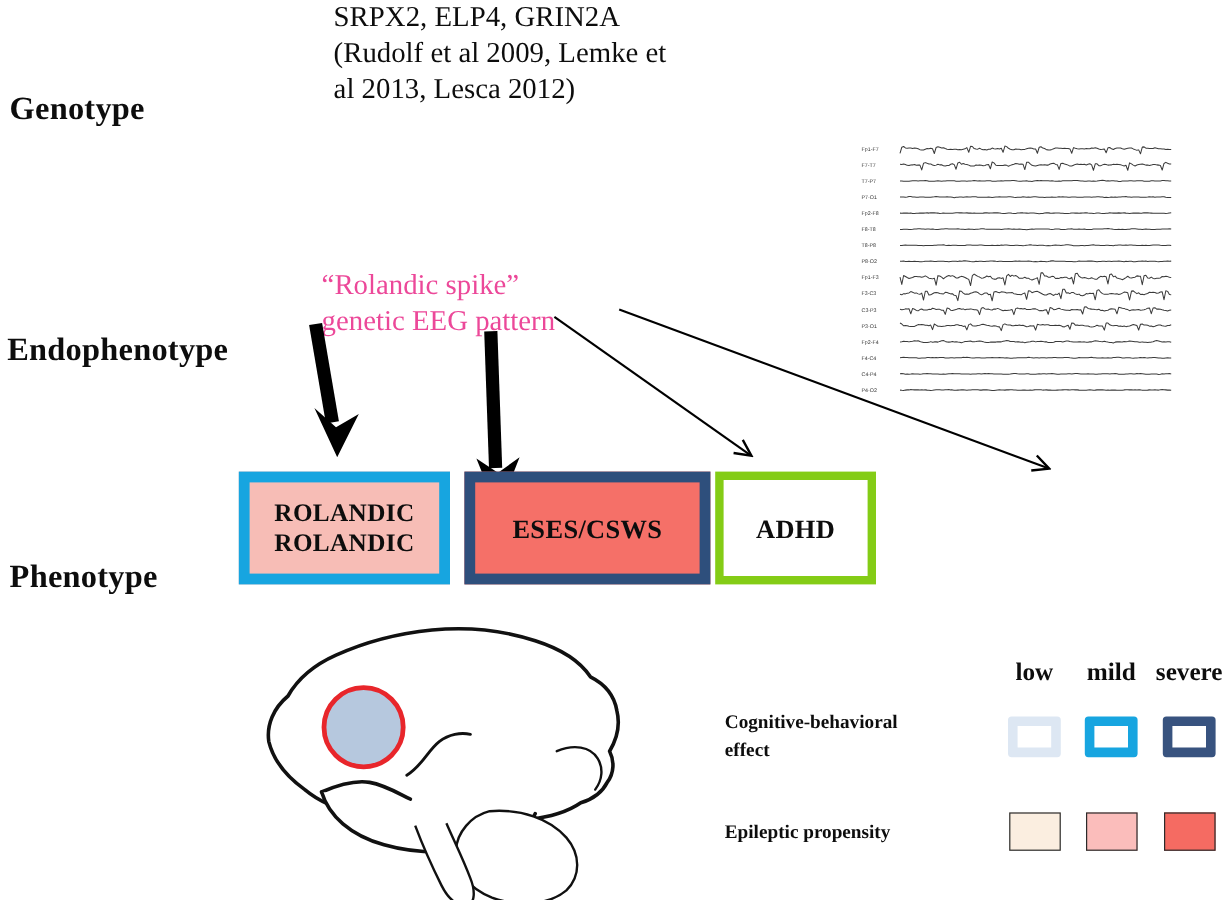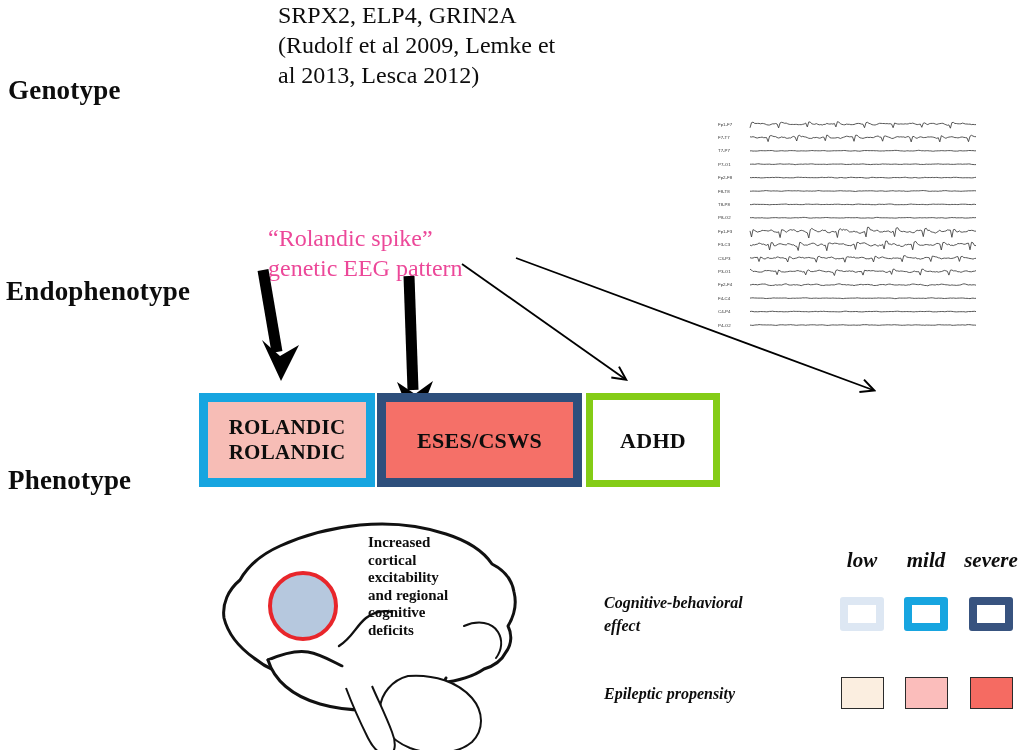--- a/index.html
+++ b/index.html
@@ -103,21 +103,21 @@
   #pheno-rolandic {
     width: 176px;
     border: 9px solid #17A5E0;
     background: #F7BDB6;
     font-size: 21px;
   }
   #pheno-eses {
     width: 205px;
     border: 9px solid #2E4F7C;
     background: #F57068;
-    margin-left: 2px;
+    margin-left: 12px;
   }
   #pheno-autism {
     width: 186px;
     border: 9px solid #2E4F7C;
     background: #FBEEE0;
     margin-left: 4px;
   }
   #pheno-adhd {
     width: 134px;
     border: 7px solid #84cc16;
@@ -150,21 +150,20 @@
   #legend {
     position: absolute;
     left: 604px;
     top: 548px;
     width: 420px;
   }
   .legend-grid {
     display: grid;
     grid-template-columns: 226px 64px 64px 66px;
     align-items: center;
-    font-style: italic;
   }
   .legend-head {
     font-family: "Liberation Serif", serif;
     font-weight: bold;
     font-size: 21px;
     color: #0d0d0d;
     text-align: center;
     padding-bottom: 10px;
   }
   .legend-rowlabel {
@@ -337,28 +336,20 @@
            C200,244 200,234 196,224 C190,208 182,192 176,178" fill="#ffffff" stroke="#111111" stroke-width="2" stroke-linejoin="round"></path>
 
       <path d="M268,118 C282,112 296,114 302,124 C307,132 306,142 300,150" fill="none" stroke="#111111" stroke-width="2" stroke-linecap="round"></path>
 
       <path d="M143,138 C156,130 160,118 170,110 C178,104 188,102 196,104" fill="none" stroke="#111111" stroke-width="2.4" stroke-linecap="round"></path>
 
       <circle cx="107" cy="98" r="33" fill="#B6C8DE" stroke="#E8262B" stroke-width="4"></circle>
     </svg>
   </div>
 
-  <div id="brain-annotation">
-    <div>Increased</div>
-    <div>cortical</div>
-    <div>excitability</div>
-    <div>and regional</div>
-    <div>cognitive</div>
-    <div>deficits</div>
-  </div>
 
   <div id="legend">
     <div class="legend-grid">
 
       <div></div>
       <div class="legend-head">low</div>
       <div class="legend-head">mild</div>
       <div class="legend-head">severe</div>
 
       <div class="legend-rowlabel row-gap-top">

